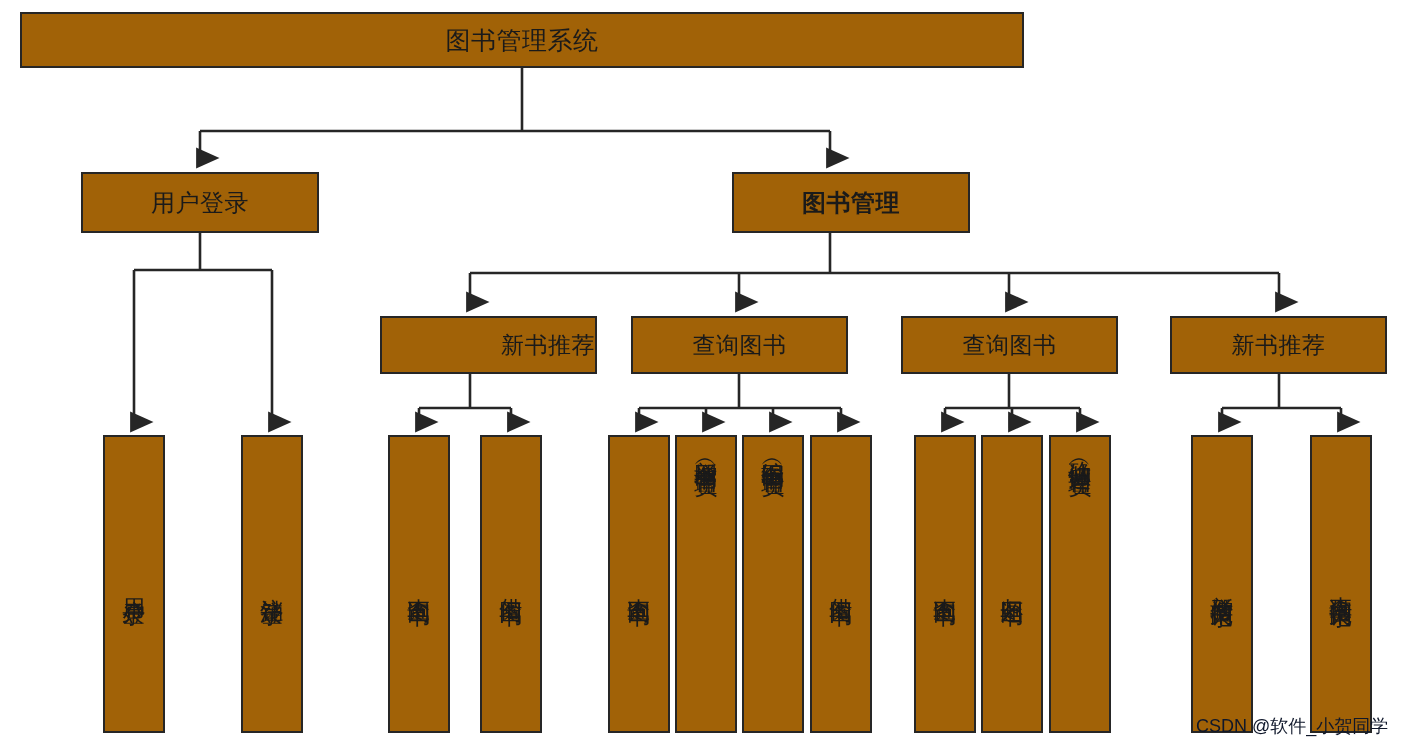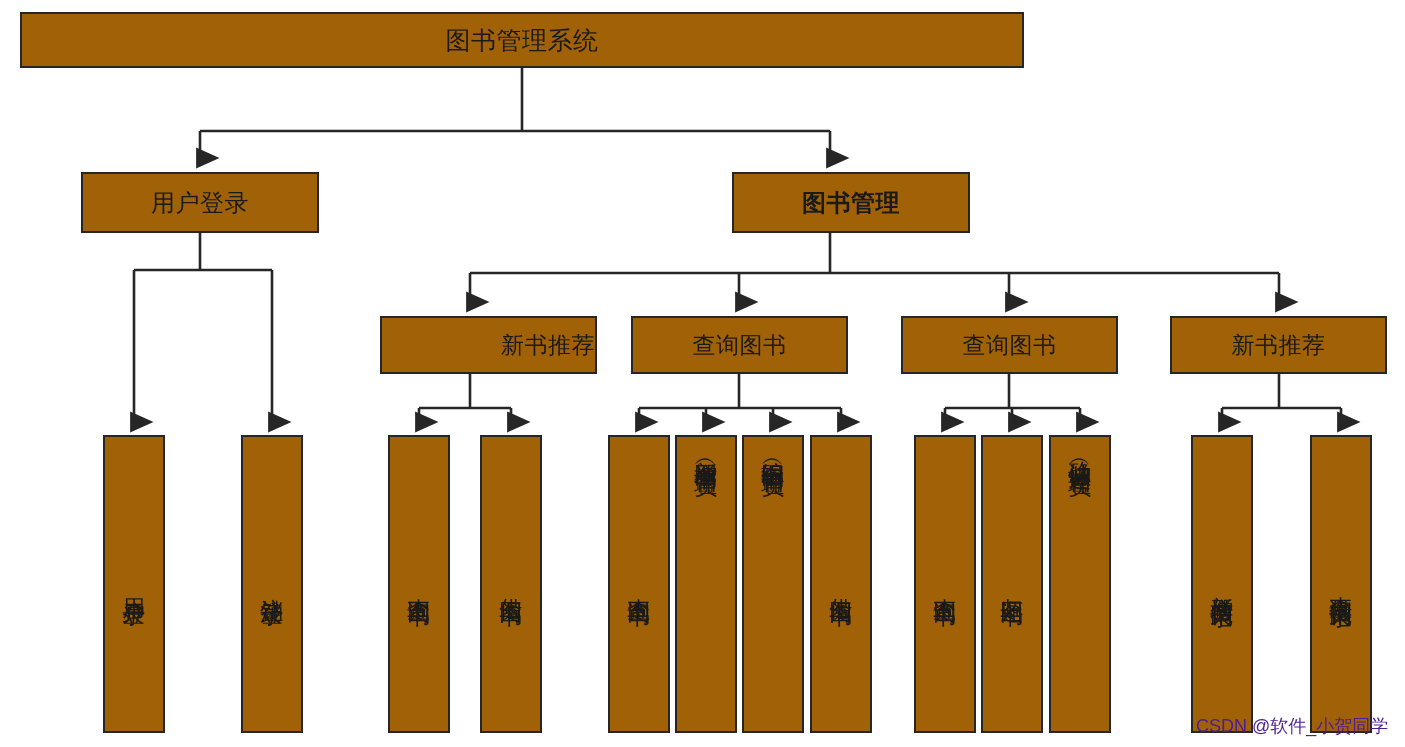--- a/index.html
+++ b/index.html
@@ -93,21 +93,21 @@
   }
   .node.leaf.center-text {
     align-items: center;
     padding-top: 0;
   }
   .watermark {
     position: absolute;
     left: 1196px;
     top: 714px;
     font-size: 18px;
-    color: #4c1d95;
+    color: #0f172a;
     white-space: nowrap;
     z-index: 3;
   }
 </style>
 </head>
 <body>
 
 <div id="canvas">
 
   <svg id="edges" viewBox="0 0 1405 747" width="1405" height="747">

